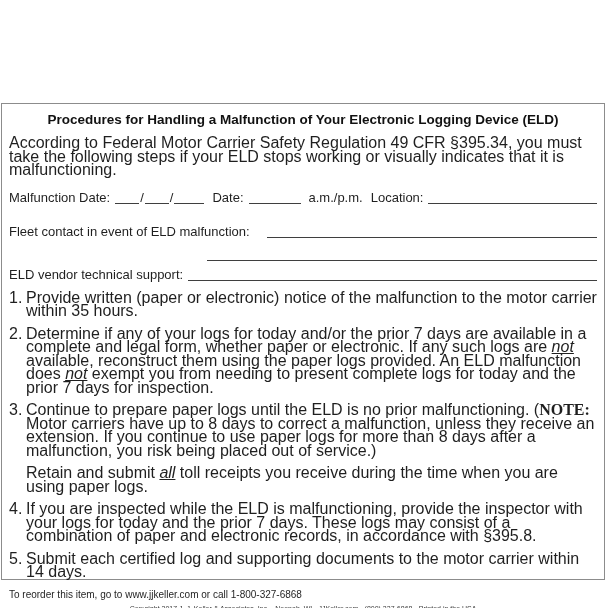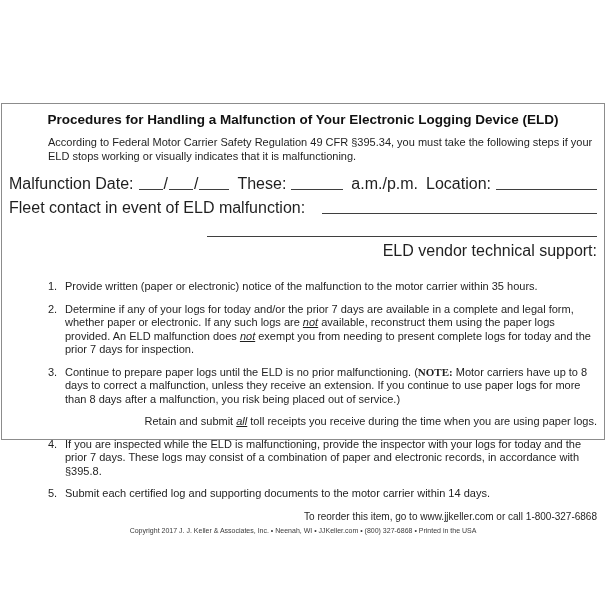--- a/index.html
+++ b/index.html
@@ -7,40 +7,40 @@
     width: 608px; height: 608px;
     background: #ffffff;
     font-family: "Liberation Sans", "DejaVu Sans", sans-serif;
     color: #1f1f1f;
     position: relative;
     overflow: hidden;
   }
   .sheet {
     position: absolute;
     left: 1px; top: 103px;
-    width: 604px; height: 337px;
+    width: 604px; height: 477px;
     background: #ffffff;
     border: 1px solid #8c8c8c;
     padding: 5px 7px 4px 7px;
   }
   .title {
     text-align: center;
     font-weight: bold;
     font-size: 13.5px;
     line-height: 17px;
     margin-top: 2px;
     color: #111111;
   }
-  .body-text { font-size: 11px; line-height: 13.5px; margin-left: 39px; }
+  .body-text { font-size: 16px; line-height: 13.5px; }
   .intro { margin-top: 8px; }
   .form-row {
     display: flex;
     align-items: flex-end;
     margin-top: 12px;
-    font-size: 16px;
+    font-size: 13px;
     line-height: 13px;
     white-space: nowrap;
   }
   .blank {
     display: inline-block;
     border-bottom: 1px solid #3f3f3f;
     height: 13px;
   }
   .fill { flex: 1 1 auto; }
   .w24 { width: 24px; }
@@ -48,30 +48,30 @@
   .w52 { width: 52px; }
   .gap8 { display: inline-block; width: 8px; }
   .gap5 { display: inline-block; width: 5px; }
   .sep { padding: 0 1px; }
   .cont-line {
     margin-top: 13px;
     margin-left: 198px;
     border-bottom: 1px solid #3f3f3f;
     height: 10px;
   }
-  .vendor-row { margin-top: 7px; flex-direction: column; }
+  .vendor-row { margin-top: 7px; }
   .step { display: flex; margin-top: 9px; }
   .step-num { flex: 0 0 17px; }
   .step-body { flex: 1 1 auto; }
-  .step-extra { margin-top: 9px; text-align: right; }
+  .step-extra { margin-top: 9px; }
   .it { font-style: italic; text-decoration: underline; }
   .bd { font-weight: bold; font-family: Liberation Serif, serif; }
   .closing { margin-top: 10px; }
   .footer-reorder {
-    text-align: right;
+    text-align: left;
     font-size: 10px;
     line-height: 12px;
     margin-top: 10px;
   }
   .footer-copyright {
     text-align: center;
     font-size: 7px;
     line-height: 9px;
     margin-top: 3px;
     color: #3a3a3a;
@@ -88,32 +88,32 @@
 
   <div class="form-row" style="margin-top:14px;">
     <span>Malfunction Date:</span>
     <span class="gap5"></span>
     <span class="blank w24"></span>
     <span class="sep">/</span>
     <span class="blank w24"></span>
     <span class="sep">/</span>
     <span class="blank w30"></span>
     <span class="gap8"></span>
-    <span>These:</span>
+    <span>Date:</span>
     <span class="gap5"></span>
     <span class="blank w52"></span>
     <span class="gap8"></span>
     <span>a.m./p.m.</span>
     <span class="gap8"></span>
     <span>Location:</span>
     <span class="gap5"></span>
     <span class="blank fill"></span>
   </div>
 
-  <div class="form-row" style="margin-top:11px;gap:6px;">
+  <div class="form-row" style="margin-top:21px;gap:6px;">
     <span>Fleet contact in event of ELD malfunction:</span>
     <span class="gap5"></span>
     <span class="blank fill"></span>
   </div>
 
   <div class="cont-line"></div>
 
   <div class="form-row vendor-row">
     <span>ELD vendor technical support:</span>
     <span class="gap5"></span>

